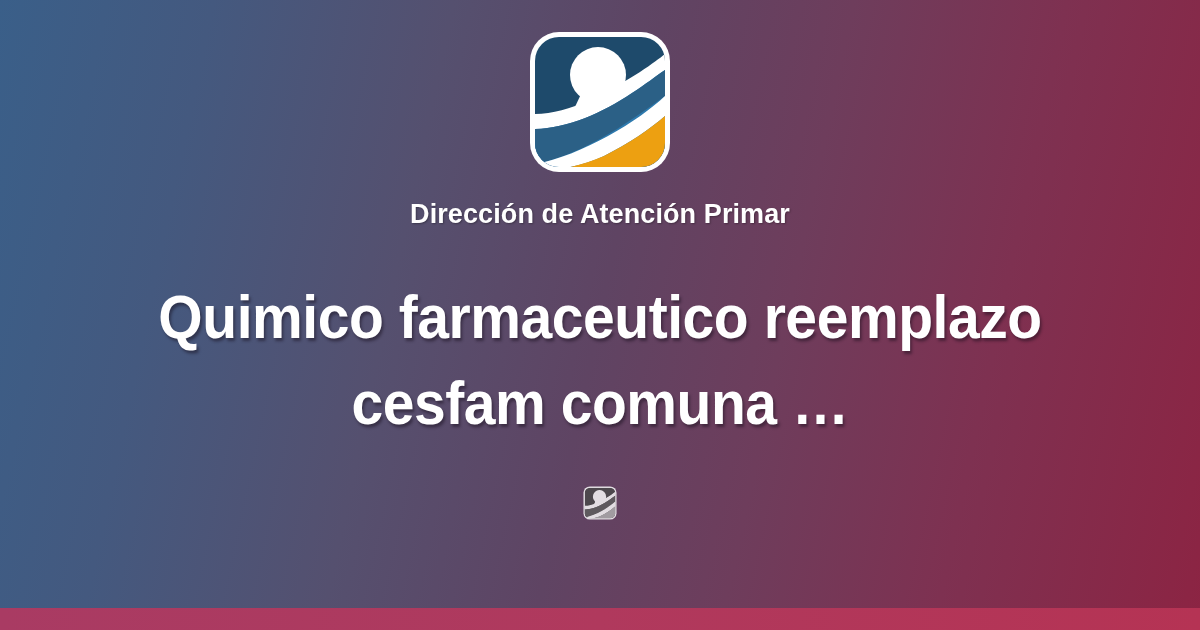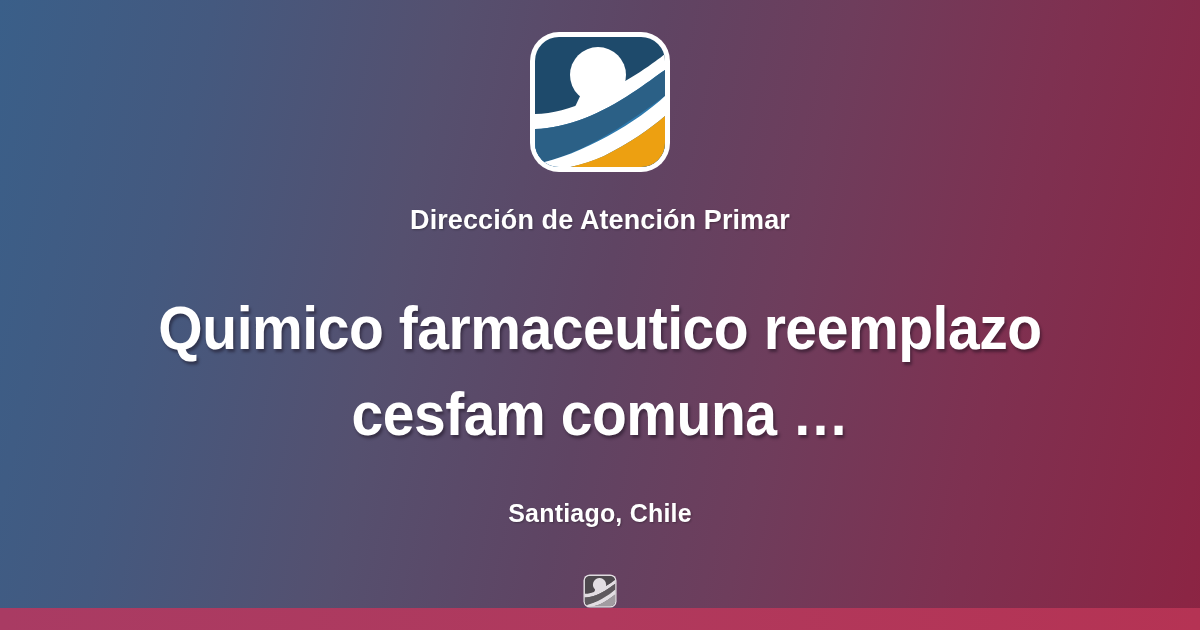--- a/index.html
+++ b/index.html
@@ -35,21 +35,20 @@
   #content {
     position: absolute;
     left: 0;
     top: 0;
     width: 1200px;
     height: 608px;
     display: flex;
     flex-direction: column;
     align-items: center;
     padding-top: 30px;
-    justify-content: space-between;
   }
 
   
   .logo-wrap {
     width: 144px;
     height: 144px;
     flex: 0 0 auto;
   }
   .logo-svg { display: block; width: 144px; height: 144px; }
 
@@ -164,21 +163,20 @@
       </svg>
     </div>
 
     <div class="company">Dirección de Atención Primar</div>
 
     <div class="headline">
       <div>Quimico farmaceutico reemplazo</div>
       <div>cesfam comuna …</div>
     </div>
 
-    <div class="location">Santiago, Chile</div>
 
     <div class="brand">
       <span class="brand-mark">
         <svg viewBox="0 0 144 144" xmlns="http://www.w3.org/2000/svg">
           <defs>
             <clipPath id="markClip">
               <rect x="7" y="7" width="130" height="130" rx="22" ry="22"></rect>
             </clipPath>
           </defs>
           <rect x="2" y="2" width="140" height="140" rx="27" ry="27" fill="#FFFFFF"></rect>

